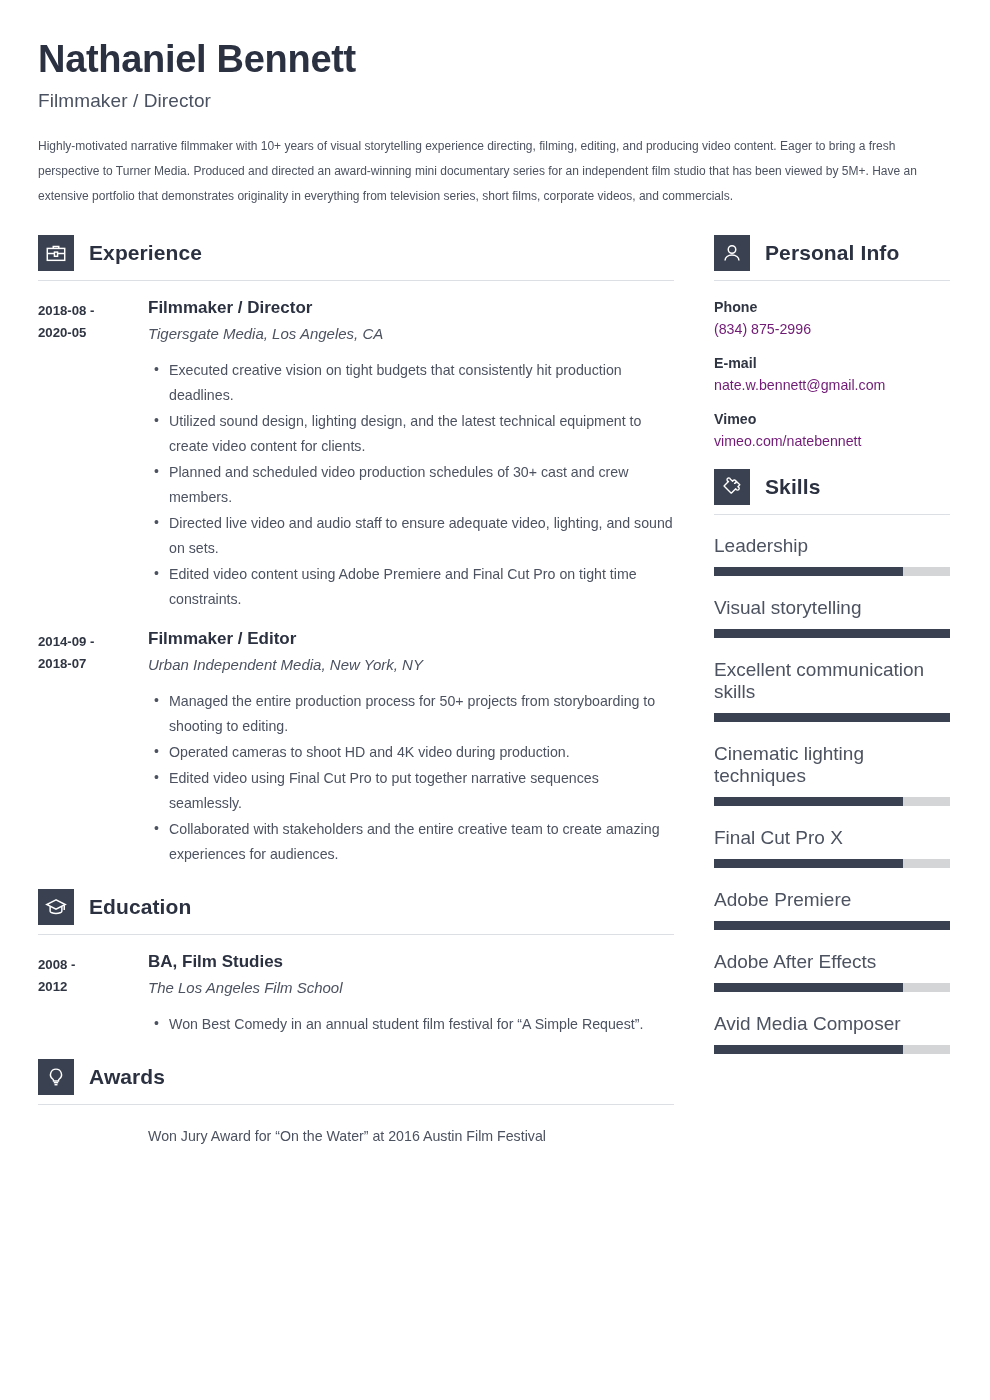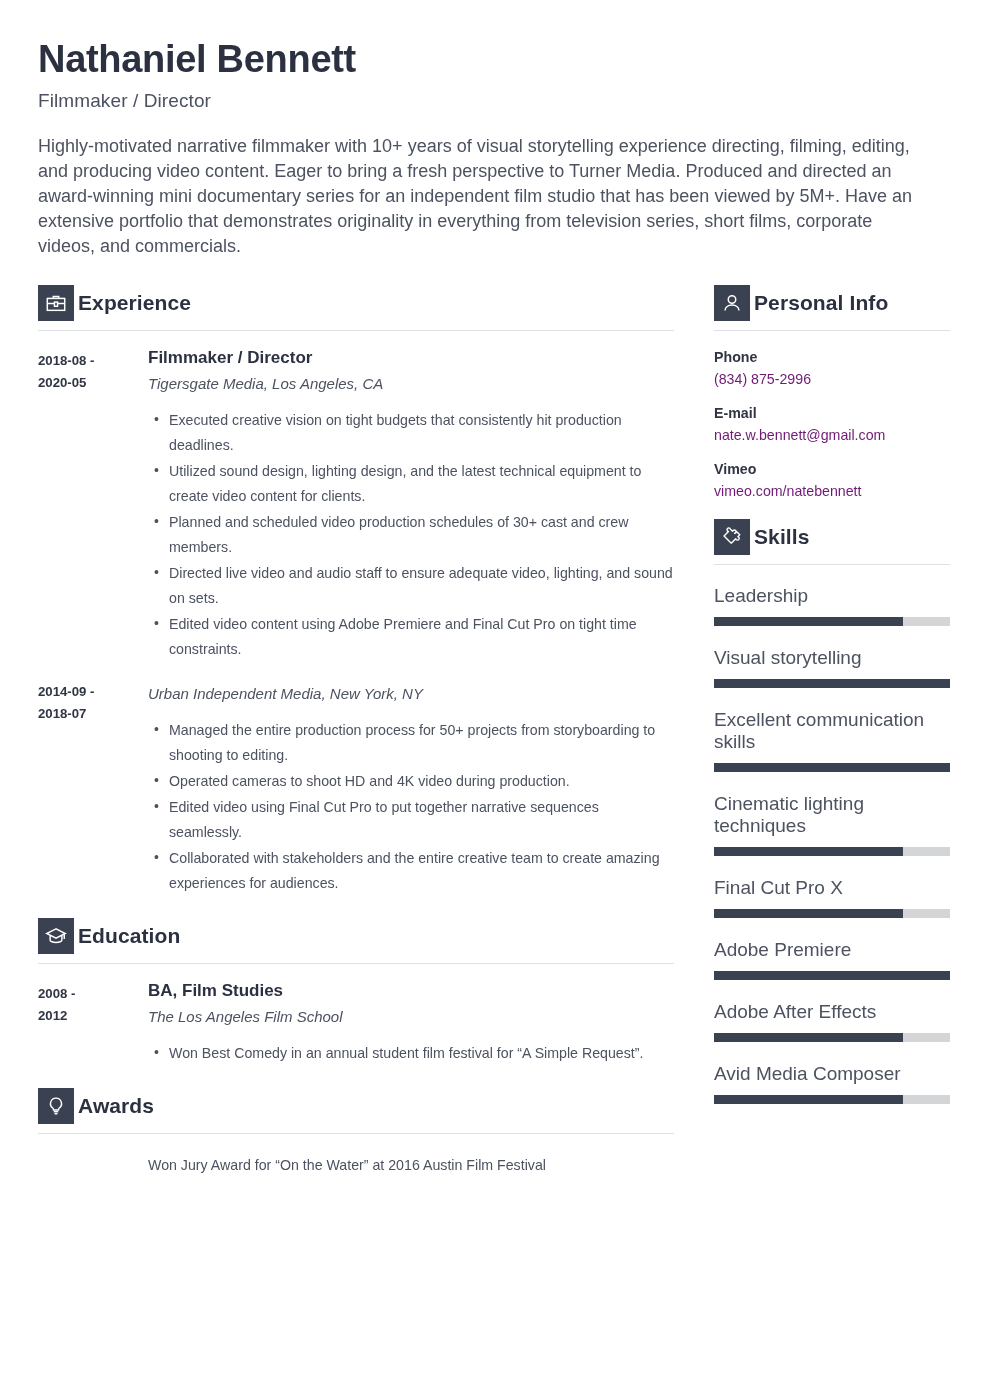--- a/index.html
+++ b/index.html
@@ -30,21 +30,21 @@
   }
   .job-title {
     font-size: 19px;
     font-weight: normal;
     color: #4a5160;
     margin-top: 8px;
     letter-spacing: 0.1px;
   }
   .summary {
     margin-top: 22px;
-    font-size: 18px;
+    font-size: 12px;
     line-height: 25px;
     color: #4c5260;
     max-width: 882px;
     text-align: left;
   }
 
   
   .columns {
     display: flex;
     margin-top: 26px;
@@ -52,21 +52,21 @@
   }
   .col-left { width: 636px; flex: 0 0 636px; }
   .col-gap  { width: 40px; flex: 0 0 40px; }
   .col-right { width: 236px; flex: 0 0 236px; }
 
   
   .section { }
   .section-head {
     display: flex;
     align-items: center;
-    gap: 4px;
+    gap: 15px;
   }
   .sec-icon {
     width: 36px; height: 36px;
     flex: 0 0 36px;
     background: #3a4150;
     display: flex;
     align-items: center;
     justify-content: center;
   }
   .sec-icon svg { display: block; }
@@ -222,20 +222,21 @@
             </ul>
           </div>
         </div>
 
         <div class="entry">
           <div class="entry-dates">
             <div>2014-09 -</div>
             <div>2018-07</div>
           </div>
           <div class="entry-body">
+            <div class="entry-role">Filmmaker / Editor</div>
             <div class="entry-org">Urban Independent Media, New York, NY</div>
             <ul class="bullets">
               <li>Managed the entire production process for 50+ projects from storyboarding to shooting to editing.</li>
               <li>Operated cameras to shoot HD and 4K video during production.</li>
               <li>Edited video using Final Cut Pro to put together narrative sequences seamlessly.</li>
               <li>Collaborated with stakeholders and the entire creative team to create amazing experiences for audiences.</li>
             </ul>
           </div>
         </div>
       </div>

